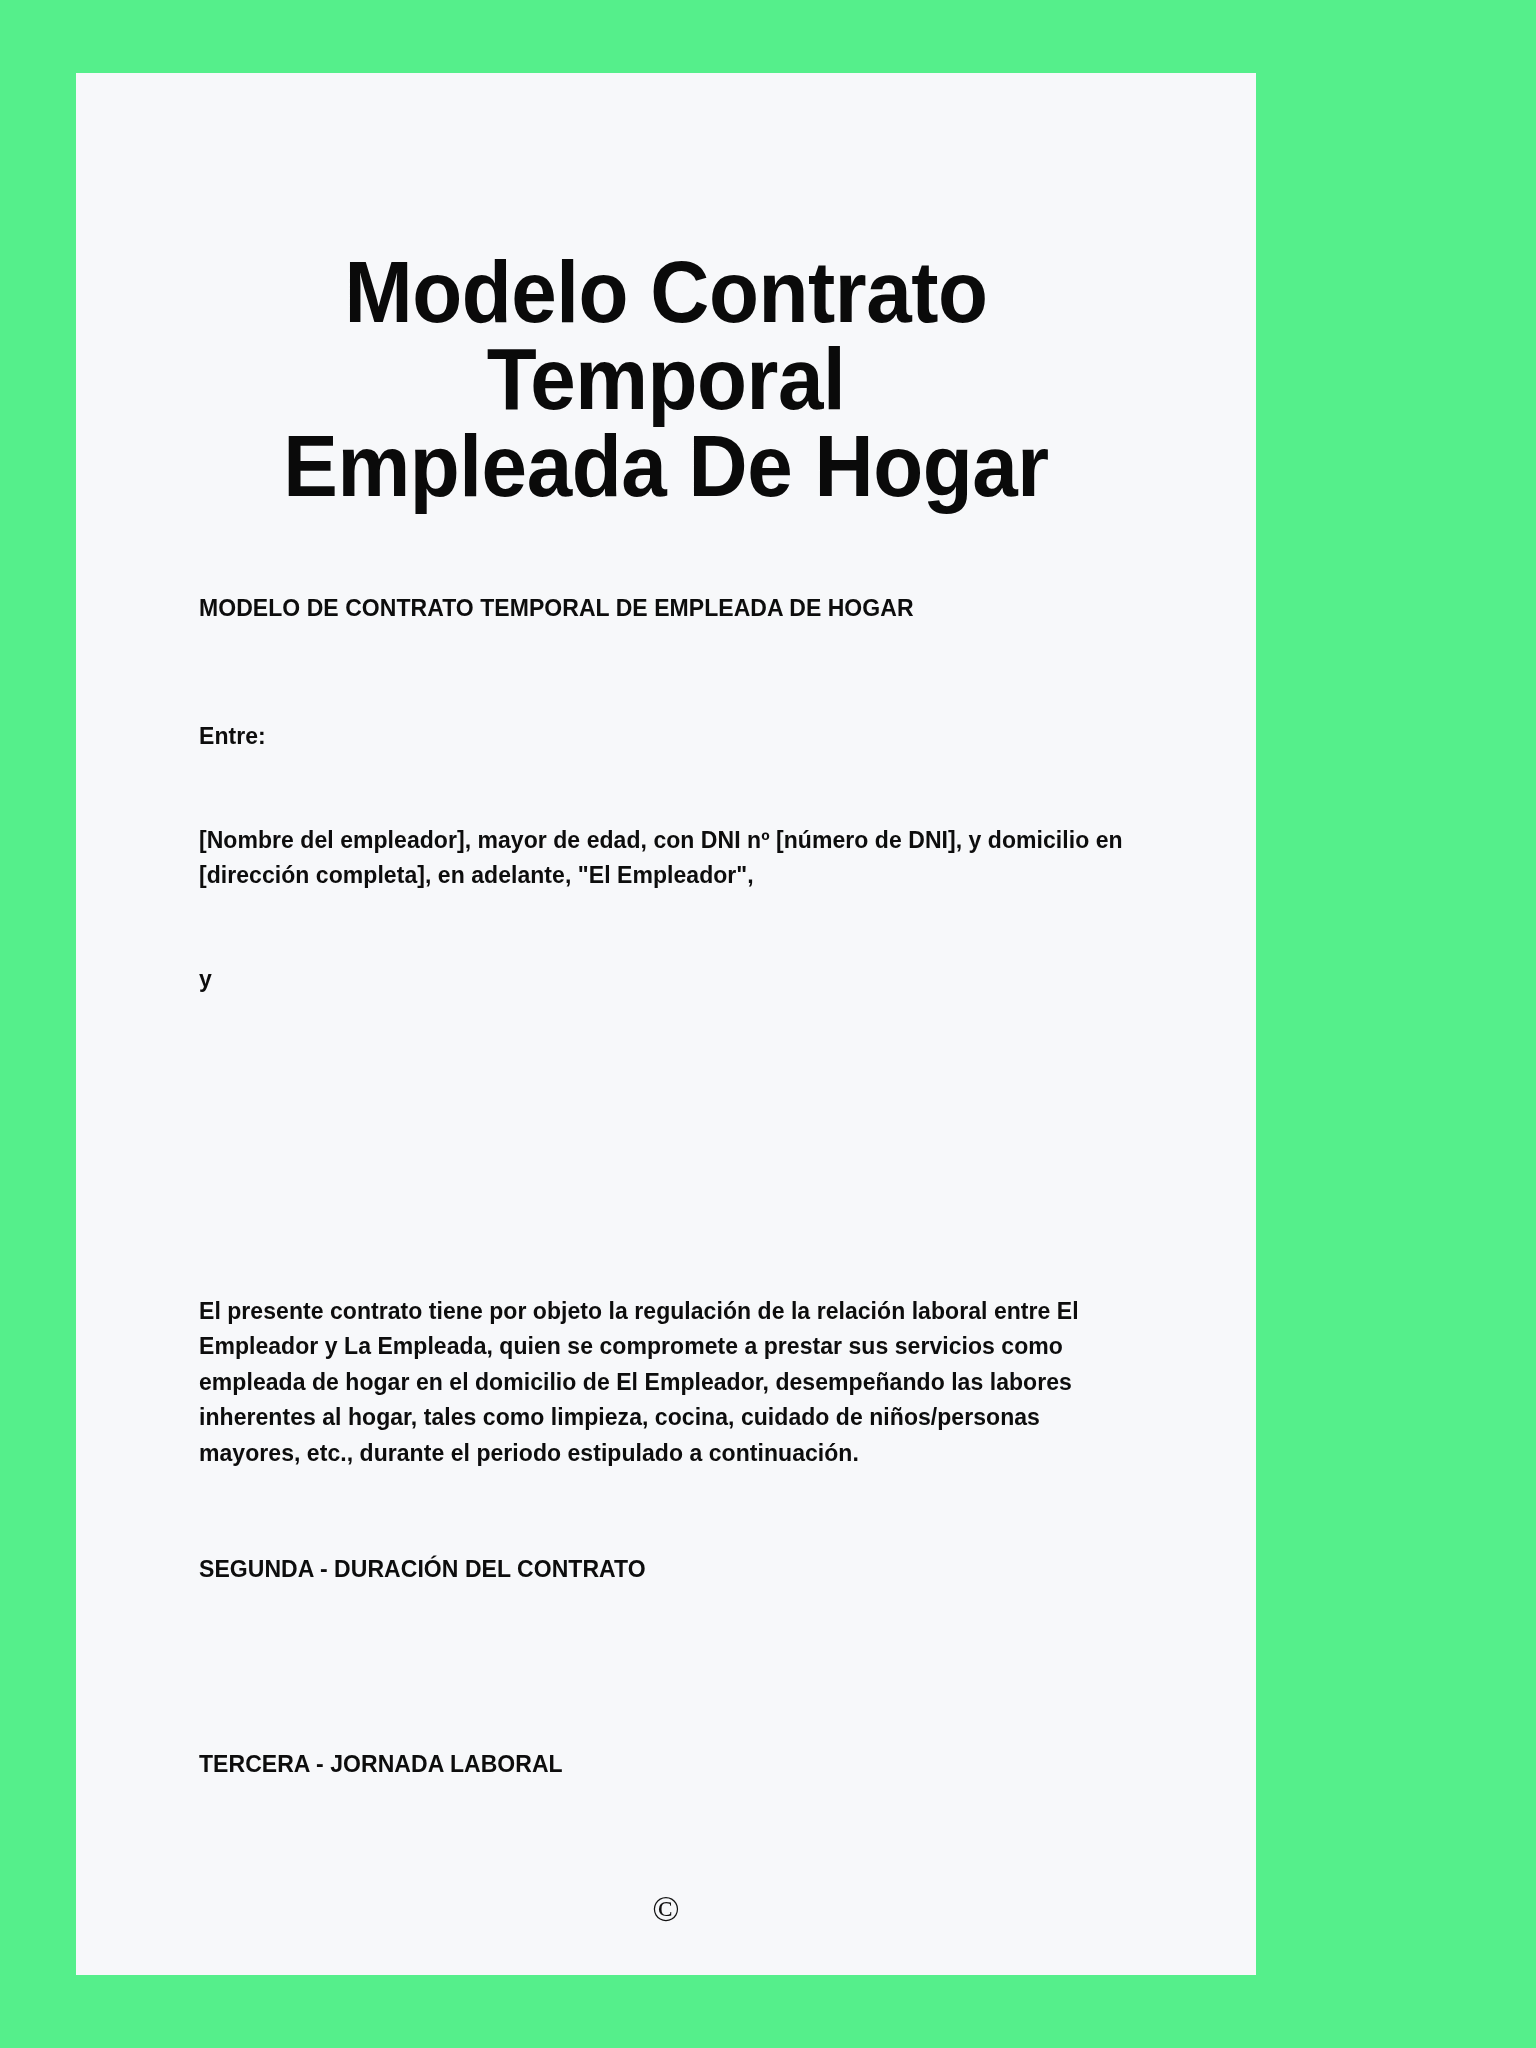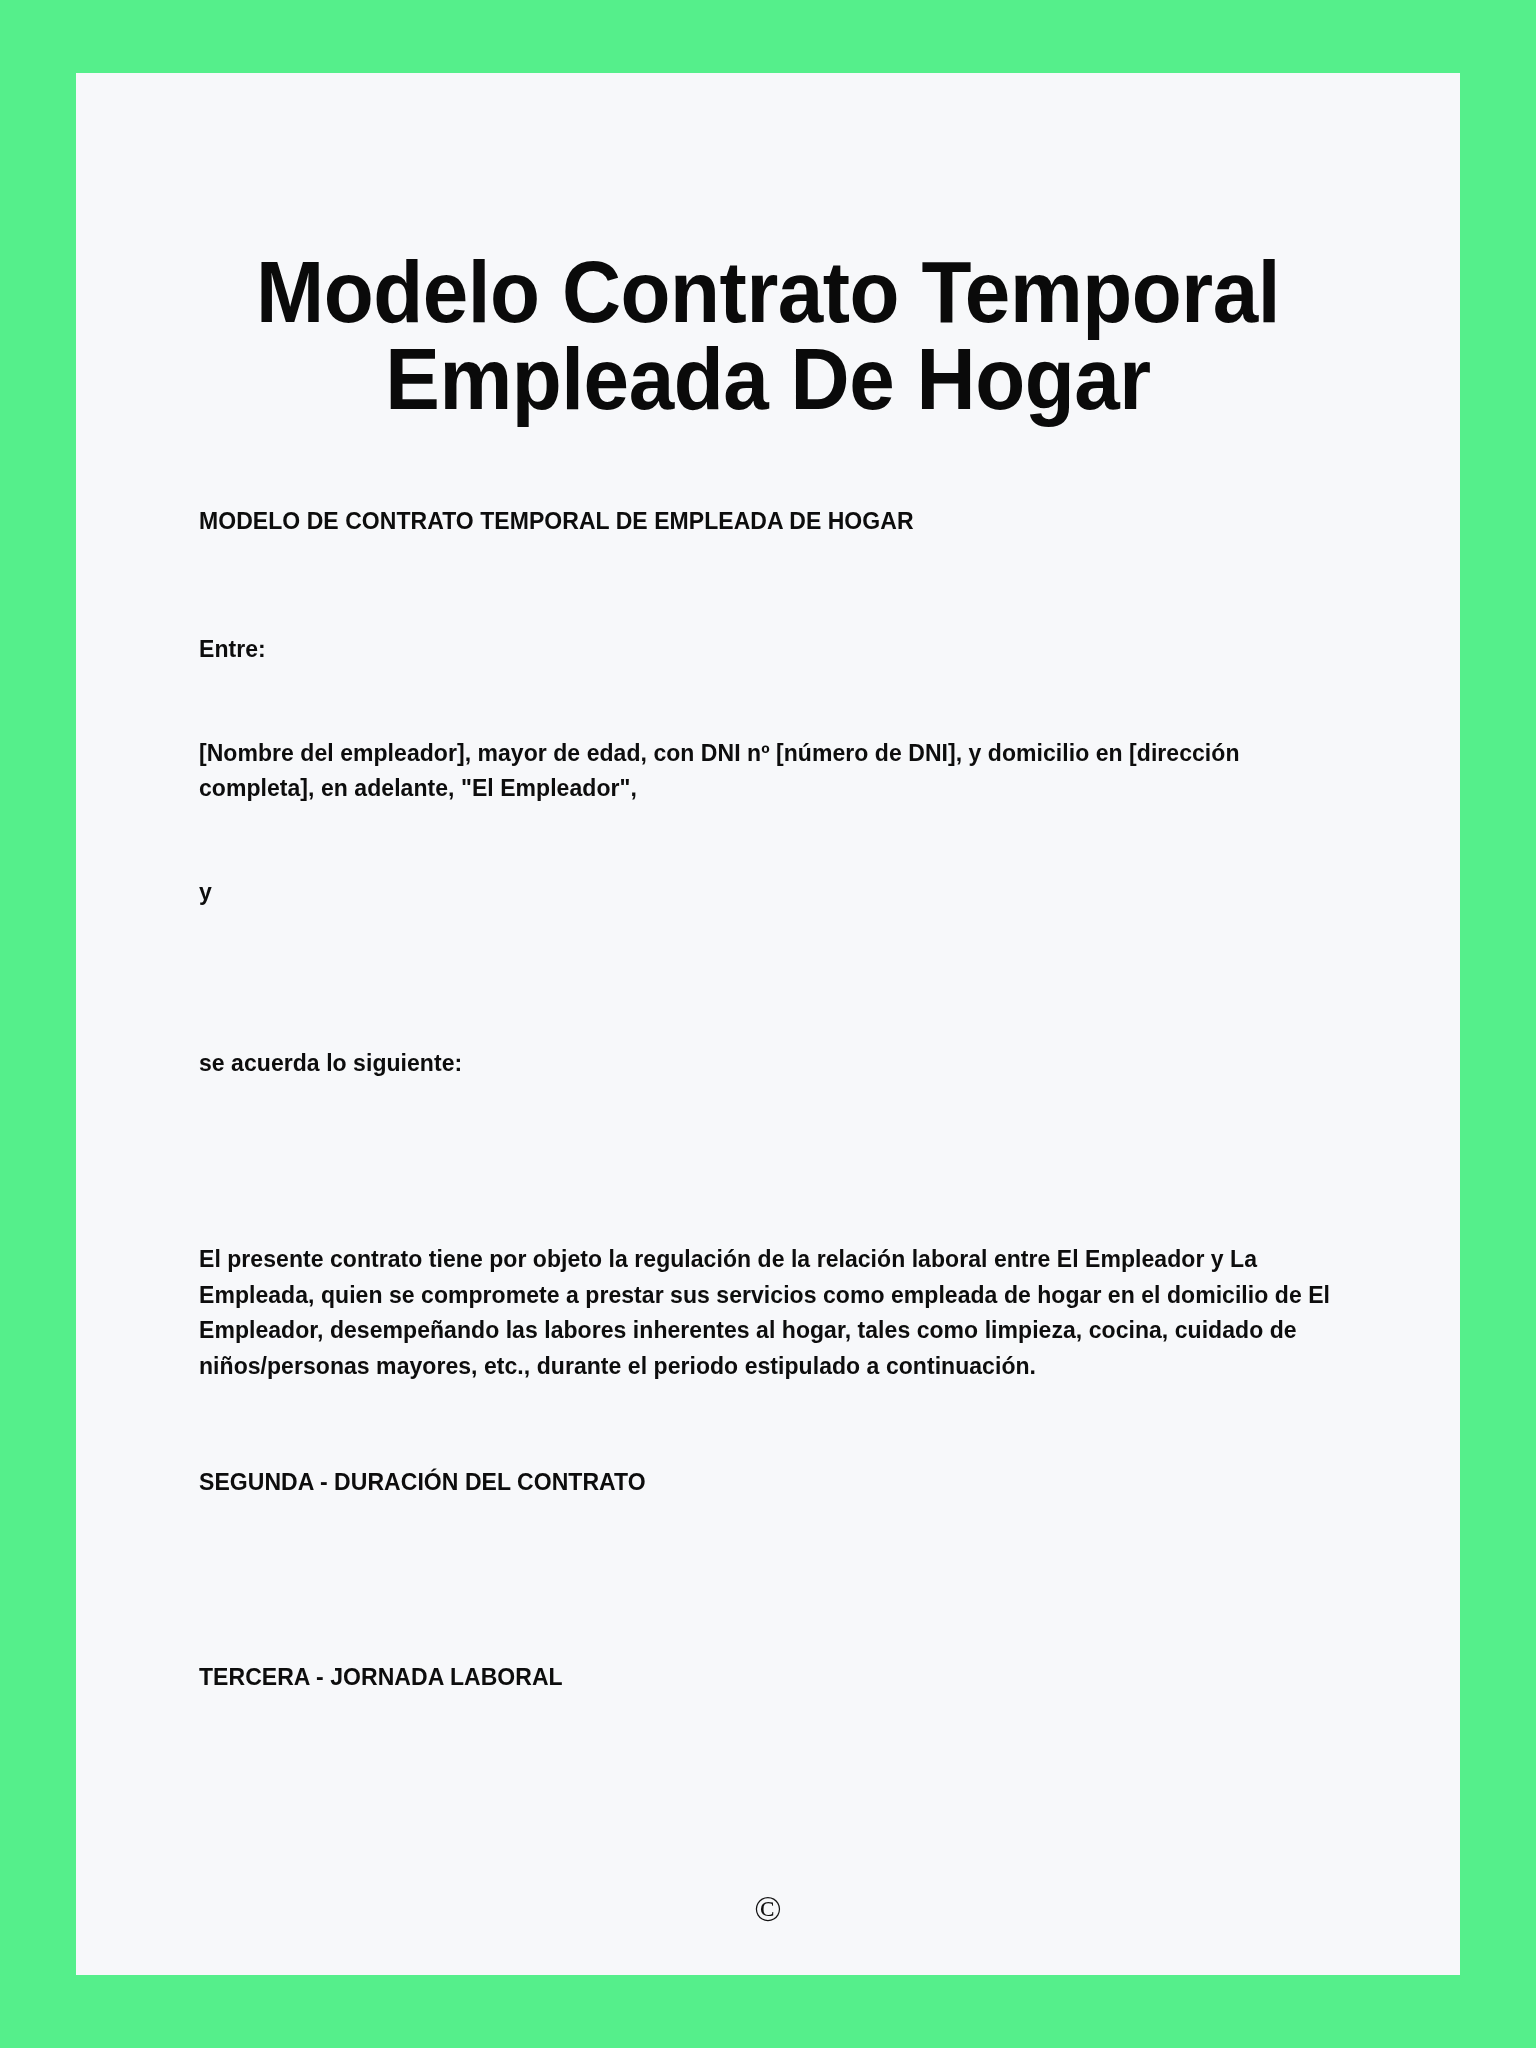--- a/index.html
+++ b/index.html
@@ -22,21 +22,21 @@
     background: #55ef8b;
     display: flex;
     justify-content: center;
     align-items: flex-start;
   }
 
   .doc-card {
     position: absolute;
     left: 76px;
     top: 73px;
-    width: 1384px;
+    width: 1180px;
     height: 1902px;
     background: #f7f8fa;
     overflow: hidden;
   }
 
   .doc-title {
     margin: 0;
     padding: 175px 40px 0 40px;
     text-align: center;
     font-family: "Liberation Sans Narrow", "Liberation Sans", sans-serif;
@@ -104,21 +104,20 @@
       <div class="gap-lg"></div>
 
       <p>[Nombre del empleador], mayor de edad, con DNI nº [número de DNI], y domicilio en [dirección completa], en adelante, "El Empleador",</p>
       <div class="gap-lg"></div>
 
       <p>y</p>
       <div class="gap-lg"></div>
 
       <div class="gap-lg"></div>
 
-      <p>se acuerda lo siguiente:</p>
       <div class="gap-xl"></div>
 
       <div class="gap-xl"></div>
 
       <p>El presente contrato tiene por objeto la regulación de la relación laboral entre El Empleador y La Empleada, quien se compromete a prestar sus servicios como empleada de hogar en el domicilio de El Empleador, desempeñando las labores inherentes al hogar, tales como limpieza, cocina, cuidado de niños/personas mayores, etc., durante el periodo estipulado a continuación.</p>
       <div class="gap-xl"></div>
 
       <p>SEGUNDA - DURACIÓN DEL CONTRATO</p>
       <div class="gap-xl"></div>
 

